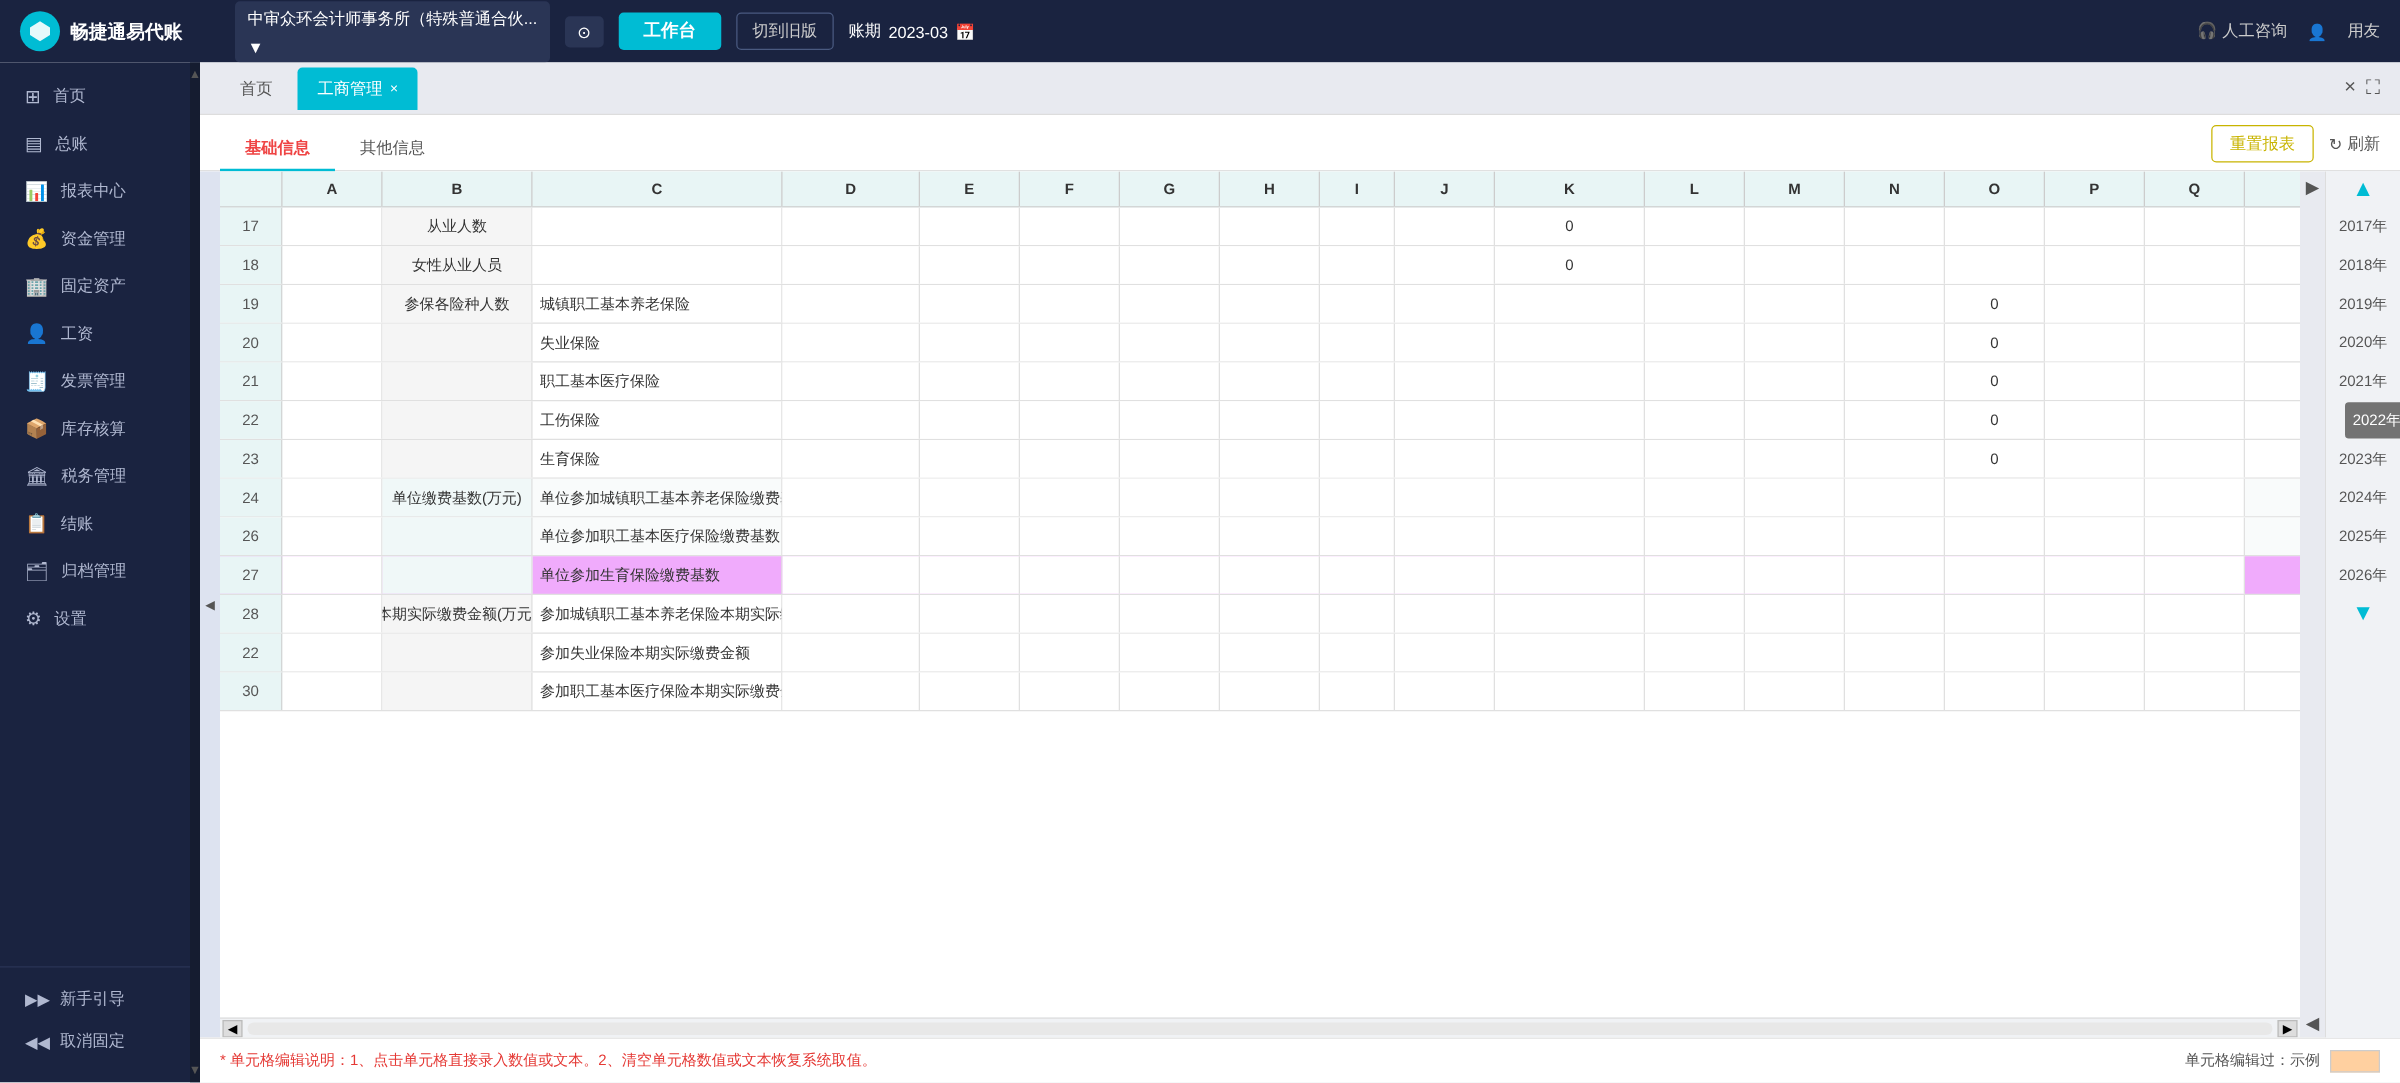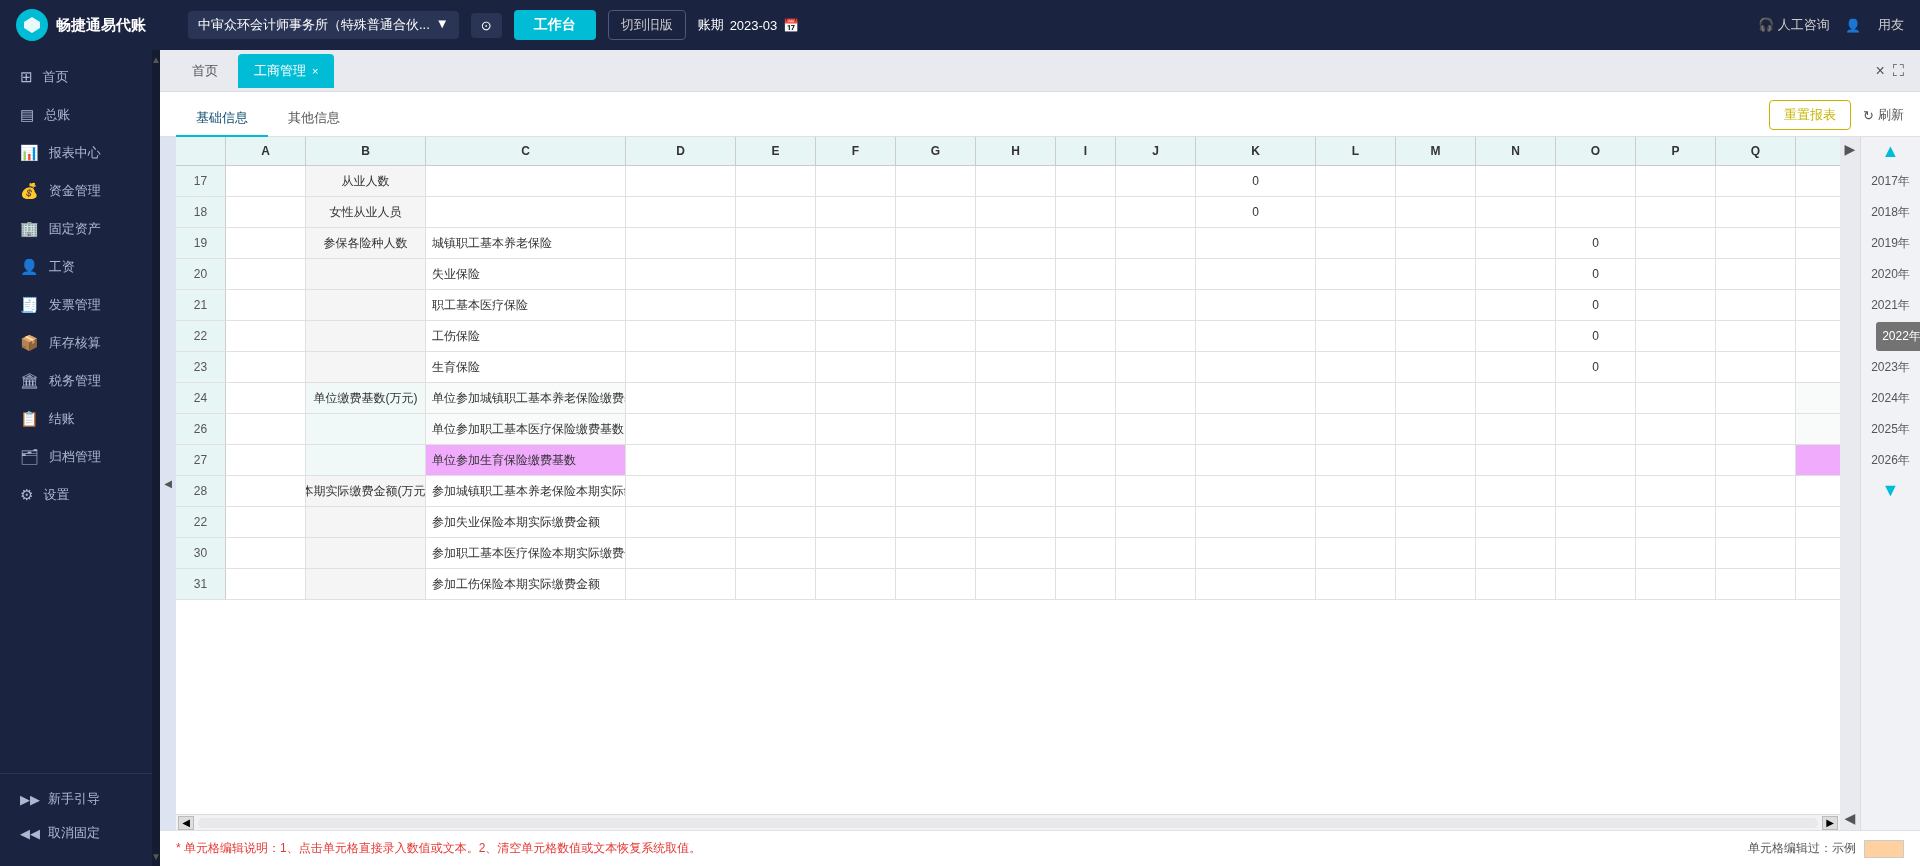--- a/index.html
+++ b/index.html
@@ -8,21 +8,21 @@
     
     .header {
       display: flex; align-items: center; height: 50px;
       background: #1a2340; padding: 0 16px; gap: 12px;
     }
     .logo-area { display: flex; align-items: center; gap: 8px; min-width: 160px; }
     .logo-icon { width: 32px; height: 32px; background: #00bcd4; border-radius: 50%; display: flex; align-items: center; justify-content: center; }
     .logo-text { color: #fff; font-size: 15px; font-weight: bold; text-align: right; }
     .company-selector {
       display: flex; background: #2a3555; border-radius: 4px;
-      padding: 5px 10px; color: #fff; font-size: 13px; gap: 6px; cursor: pointer; min-width: 220px;
+      padding: 5px 10px; color: #fff; font-size: 13px; gap: 6px; cursor: pointer; min-width: 220px; flex-direction: column;
     }
     .header-btn {
       background: #2a3555; border: none; border-radius: 4px; color: #fff;
       padding: 5px 10px; cursor: pointer; font-size: 13px;
     }
     .workbench-btn {
       background: #00bcd4; border: none; border-radius: 4px; color: #fff;
       padding: 6px 20px; cursor: pointer; font-size: 14px; font-weight: bold;
     }
     .switch-btn {
@@ -75,21 +75,21 @@
     
     .sub-tabs {
       display: flex; align-items: center; padding: 8px 16px 0; background: #fff;
       border-bottom: 1px solid #e0e0e0; justify-content: space-between;
     }
     .sub-tabs-left { display: flex; gap: 0; }
     .sub-tab {
       padding: 8px 20px; cursor: pointer; font-size: 13px; color: #555;
       border-bottom: 2px solid transparent; margin-bottom: -1px;
     }
-    .sub-tab.active { color: #0c4a6e; border-bottom: 2px solid #00bcd4; font-weight: normal; }
+    .sub-tab.active { color: #ef4444; border-bottom: 2px solid #00bcd4; font-weight: bold; }
     .sub-tabs-right { display: flex; align-items: center; gap: 12px; padding-bottom: 6px; }
     .reset-btn {
       border: 1px solid #c8b400; background: #fff; color: #c8b400;
       padding: 5px 14px; border-radius: 4px; cursor: pointer; font-size: 13px;
     }
     .refresh-btn {
       background: transparent; border: none; color: #555; cursor: pointer; font-size: 13px;
       display: flex; align-items: center; gap: 4px;
     }
 
@@ -608,40 +608,20 @@
               <div class="cell empty" style="width:80px;"></div>
               <div class="cell empty" style="width:120px;"></div>
               <div class="cell empty" style="width:80px;"></div>
               <div class="cell empty" style="width:80px;"></div>
               <div class="cell empty" style="width:80px;"></div>
               <div class="cell empty" style="width:80px;"></div>
               <div class="cell empty" style="width:80px;"></div>
               <div class="cell empty" style="width:80px;"></div>
             </div>
 
-            <div class="table-row">
-              <div class="row-num">31</div>
-              <div class="cell empty" style="width:80px;"></div>
-              <div class="cell empty" style="width:120px; background:#f5f5f5;"></div>
-              <div class="cell" style="width:200px;">参加工伤保险本期实际缴费金额</div>
-              <div class="cell empty" style="width:110px;"></div>
-              <div class="cell empty" style="width:80px;"></div>
-              <div class="cell empty" style="width:80px;"></div>
-              <div class="cell empty" style="width:80px;"></div>
-              <div class="cell empty" style="width:80px;"></div>
-              <div class="cell empty" style="width:60px;"></div>
-              <div class="cell empty" style="width:80px;"></div>
-              <div class="cell empty" style="width:120px;"></div>
-              <div class="cell empty" style="width:80px;"></div>
-              <div class="cell empty" style="width:80px;"></div>
-              <div class="cell empty" style="width:80px;"></div>
-              <div class="cell empty" style="width:80px;"></div>
-              <div class="cell empty" style="width:80px;"></div>
-              <div class="cell empty" style="width:80px;"></div>
-            </div>
 
 
           </div>
 
           <div class="h-scroll-area">
             <div class="h-scroll-arrow">◀</div>
             <div class="h-scroll-track"></div>
             <div class="h-scroll-arrow">▶</div>
           </div>
         </div>

